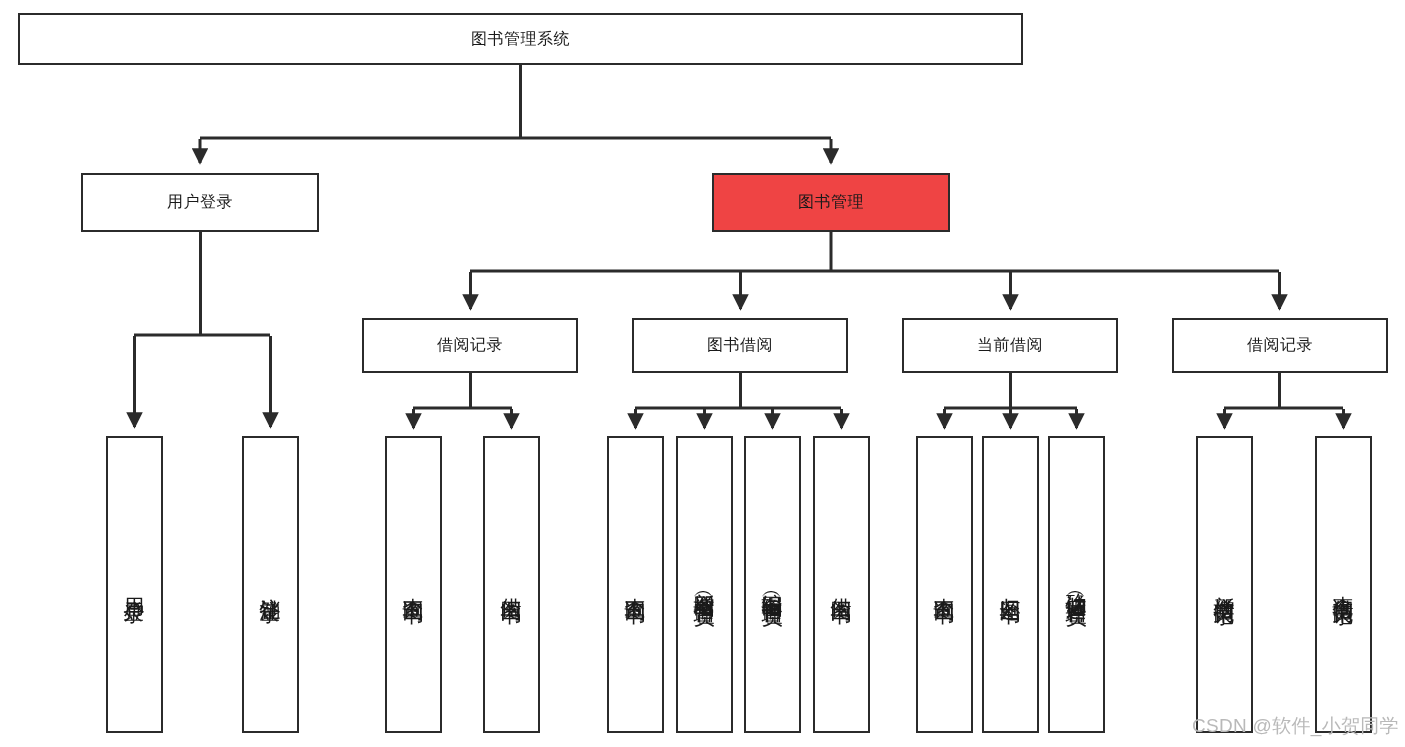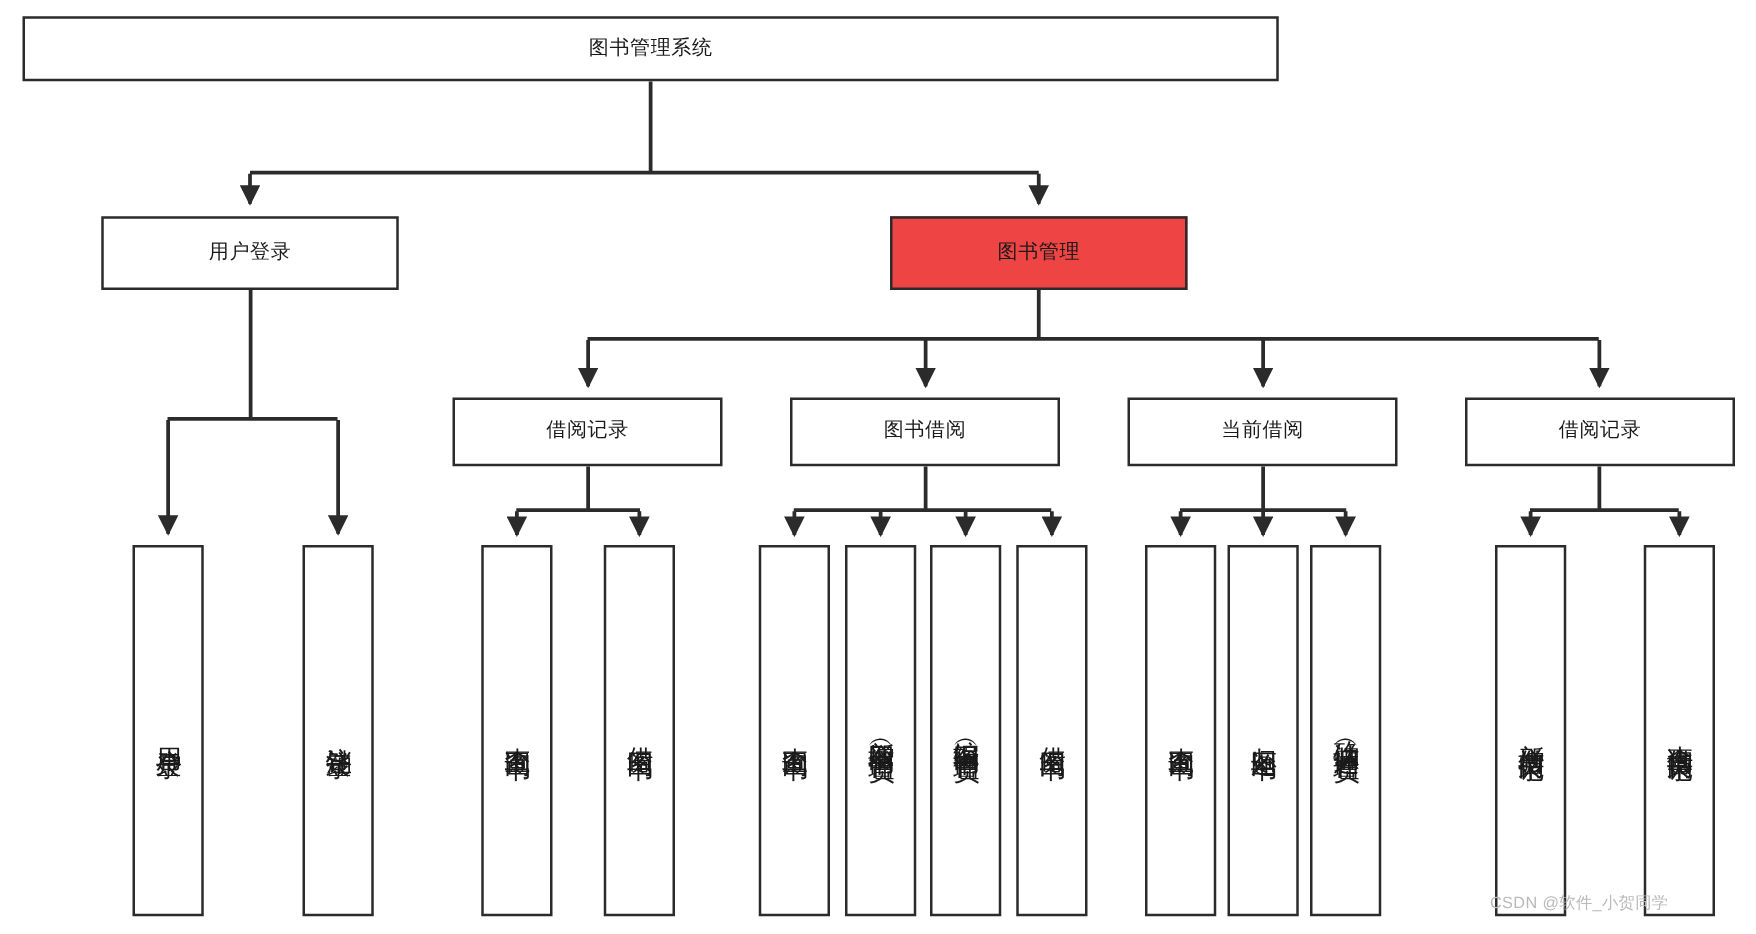--- a/index.html
+++ b/index.html
@@ -51,21 +51,21 @@
   }
   .v-node .node-label {
     writing-mode: vertical-rl;
     text-orientation: upright;
     font-size: 21px;
     letter-spacing: 2px;
     line-height: 1;
   }
   .watermark {
     position: absolute;
-    font-size: 13px;
+    font-size: 19px;
     color: #b9b9b9;
     white-space: nowrap;
     letter-spacing: 0.3px;
   }
 </style>
 </head>
 <body>
 
 <div id="canvas">
 

